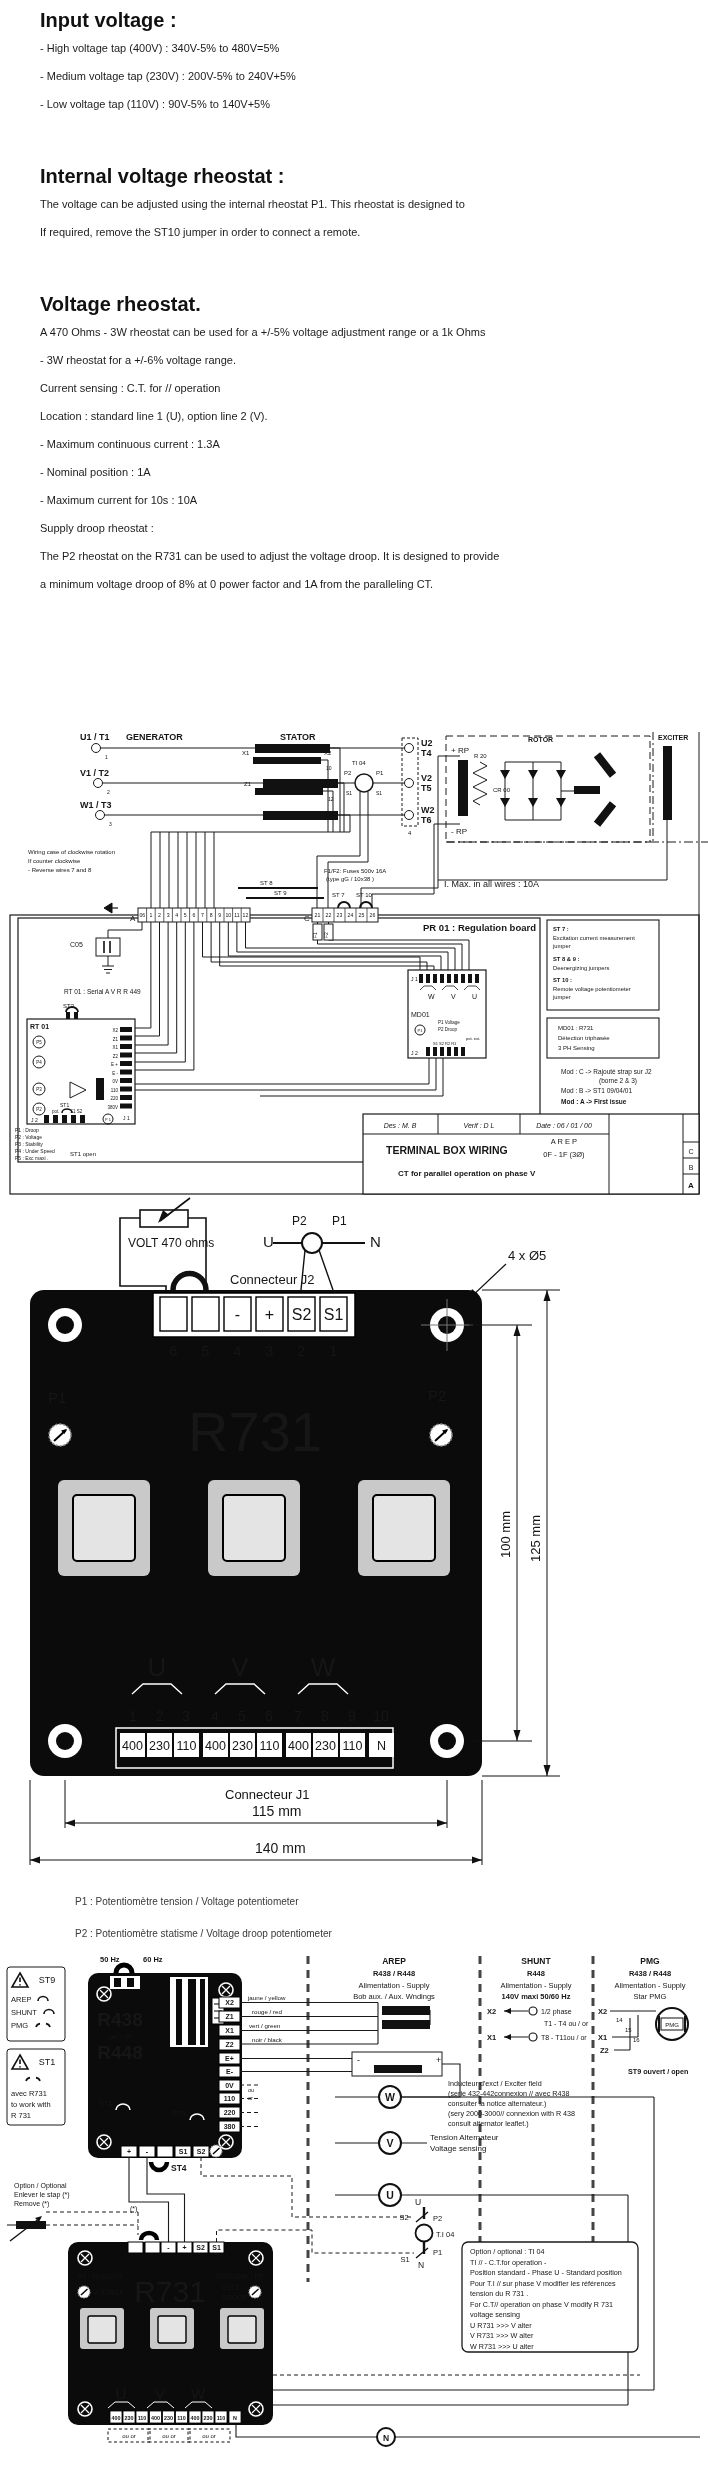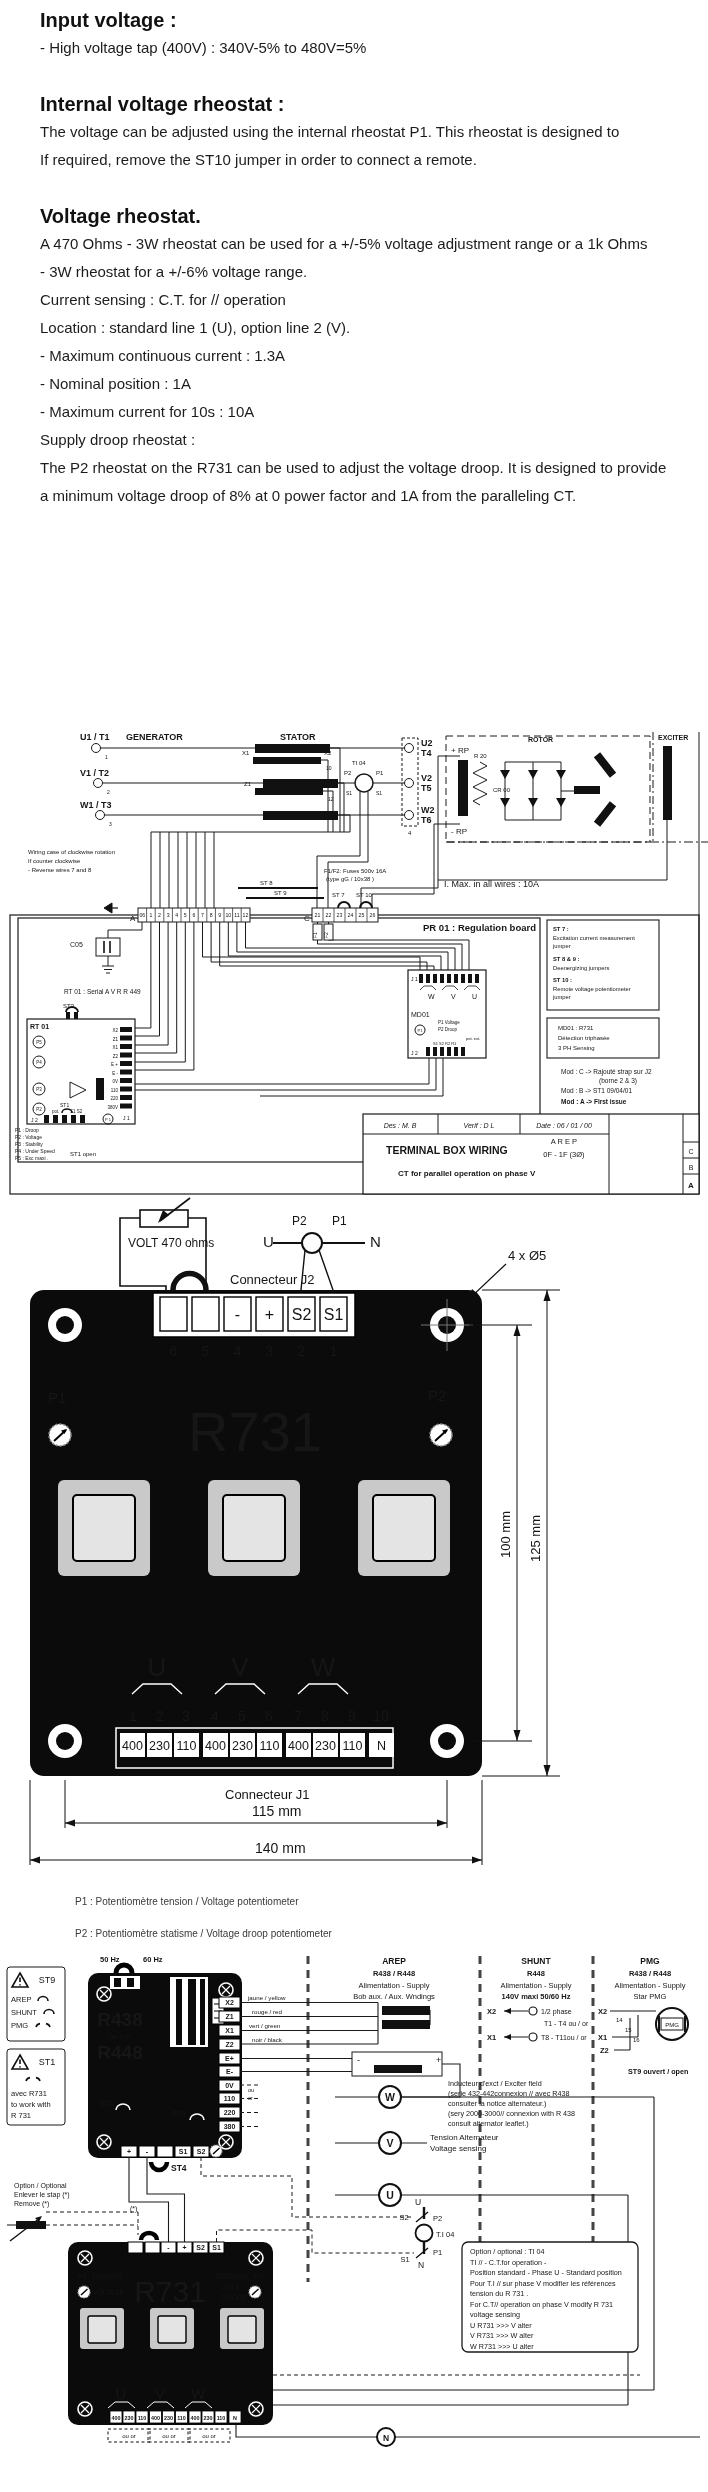--- a/index.html
+++ b/index.html
@@ -1,34 +1,36 @@
 <!DOCTYPE html>
 <html><head>
 <meta charset="utf-8">
 <style>
   html,body{margin:0;padding:0;background:#fff;}
   .page{position:relative;width:708px;height:2492px;background:#fff;overflow:hidden;
         font-family:"Liberation Sans",sans-serif;outline:1px solid #b5b5b5;}
   .intro{position:absolute;left:40px;top:6px;width:665px;}
-  .intro p{margin:0;font-size:15px;line-height:28px;color:#1c1c1c;white-space:nowrap;}
+  .intro p{margin:0;font-size:11px;line-height:28px;color:#1c1c1c;white-space:nowrap;}
   .intro p.h{font-weight:bold;font-size:20px;color:#111;}
-  .intro p.g{margin-top:28px;}
+  .intro p.g{margin-top:44px;}
   svg{position:absolute;overflow:visible;}
   svg text{font-family:"Liberation Sans",sans-serif;fill:#161616;}
   .pots{position:absolute;left:75px;top:1886px;}
   .pots p{margin:0;font-size:10px;line-height:32px;color:#3a3a3a;white-space:nowrap;}
 </style>
 </head>
 <body>
 
 <div class="page">
 
   <div class="intro">
     <p class="h">Input voltage :</p>
     <p>- High voltage tap (400V) : 340V-5% to 480V=5%</p>
+    <p>- Medium voltage tap (230V) : 200V-5% to 240V+5%</p>
+    <p>- Low voltage tap (110V) : 90V-5% to 140V+5%</p>
     <p class="h g">Internal voltage rheostat :</p>
     <p>The voltage can be adjusted using the internal rheostat P1. This rheostat is designed to</p>
     <p>If required, remove the ST10 jumper in order to connect a remote.</p>
     <p class="h g">Voltage rheostat.</p>
     <p>A 470 Ohms - 3W rheostat can be used for a +/-5% voltage adjustment range or a 1k Ohms</p>
     <p>- 3W rheostat for a +/-6% voltage range.</p>
     <p>Current sensing : C.T. for // operation</p>
     <p>Location : standard line 1 (U), option line 2 (V).</p>
     <p>- Maximum continuous current : 1.3A</p>
     <p>- Nominal position : 1A</p>

